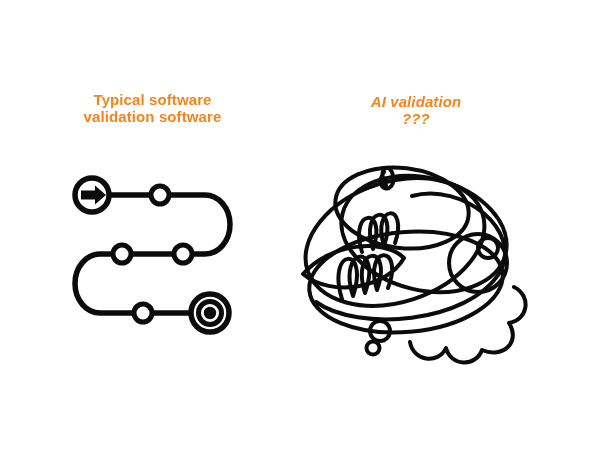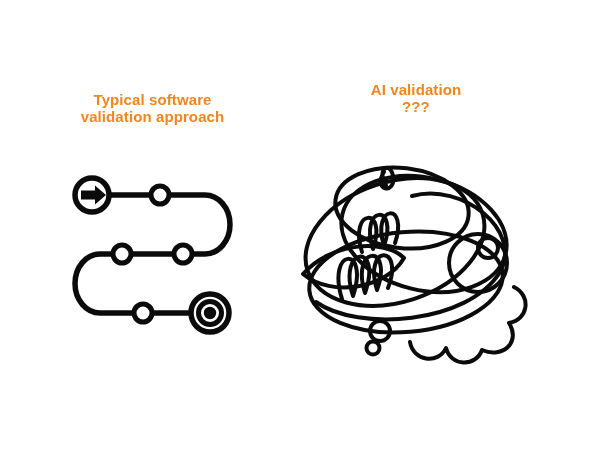--- a/index.html
+++ b/index.html
@@ -18,35 +18,35 @@
   .panel{position:absolute;top:0;height:100%;}
   .panel-left{left:0;width:280px;}
   .panel-right{left:280px;width:320px;}
   .title{
     position:absolute;margin:0;
     color:var(--accent-orange,#F0861D);
     font-size:15px;font-weight:700;line-height:17px;
     text-align:center;letter-spacing:.1px;
   }
   .panel-left .title{left:55px;top:91px;width:195px;}
-  .panel-right .title{left:50px;top:81px;width:172px;}
+  .panel-right .title{left:50px;top:93px;width:172px;font-style:italic;}
   .title .line{display:block;}
   .diagram-svg{position:absolute;color:var(--ink-black,#0B0B0B);}
   .path-diagram{left:62px;top:163px;width:180px;height:180px;}
   .scribble-diagram{left:15px;top:150px;width:240px;height:227px;}
 </style>
 </head>
 <body>
 
 <div class="canvas">
 
   <section class="panel panel-left">
     <h2 class="title">
       <span class="line">Typical software</span>
-      <span class="line">validation approach</span>
+      <span class="line">validation software</span>
     </h2>
 
     <svg class="diagram-svg path-diagram" viewBox="0 0 180 180" xmlns="http://www.w3.org/2000/svg" aria-hidden="true">
 
       <path d="M 30 32 H 143 A 25 29.5 0 0 1 143 91 H 38 A 25 29.5 0 0 0 38 150 H 148" fill="none" stroke="currentColor" stroke-width="5.5" stroke-linecap="round"></path>
 
       <g>
         <circle cx="30" cy="32" r="17" fill="#fff" stroke="currentColor" stroke-width="5.5"></circle>
         <polygon points="19,27.5 33,27.5 33,22.5 44,32 33,41.5 33,36.5 19,36.5" fill="currentColor"></polygon>
       </g>

